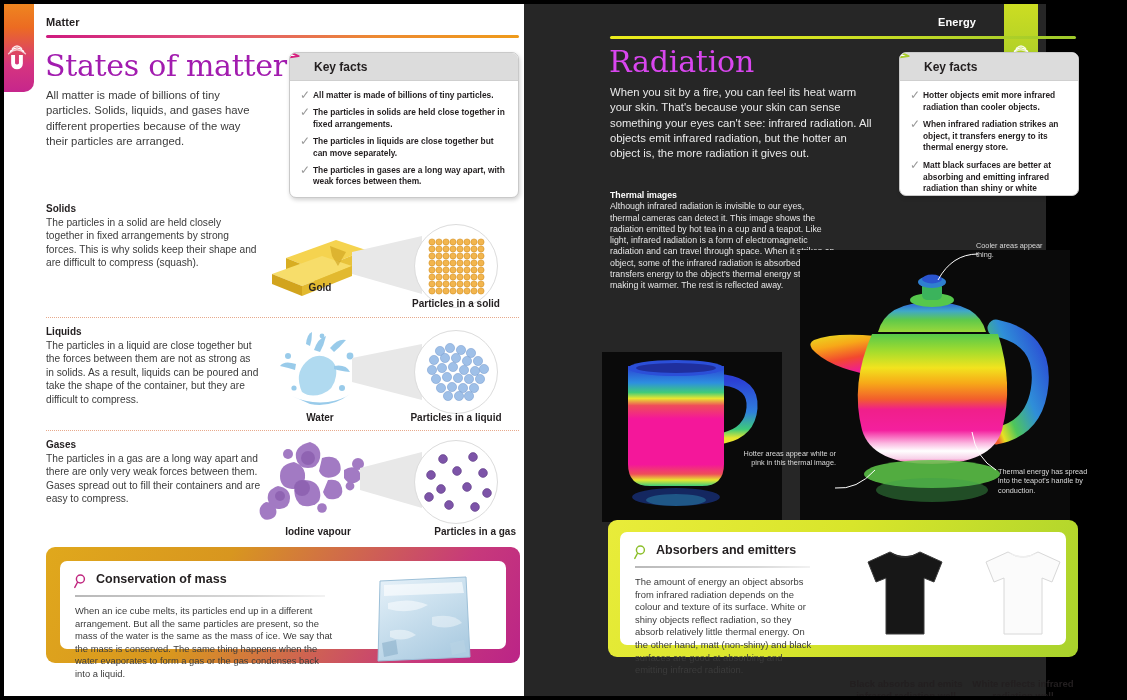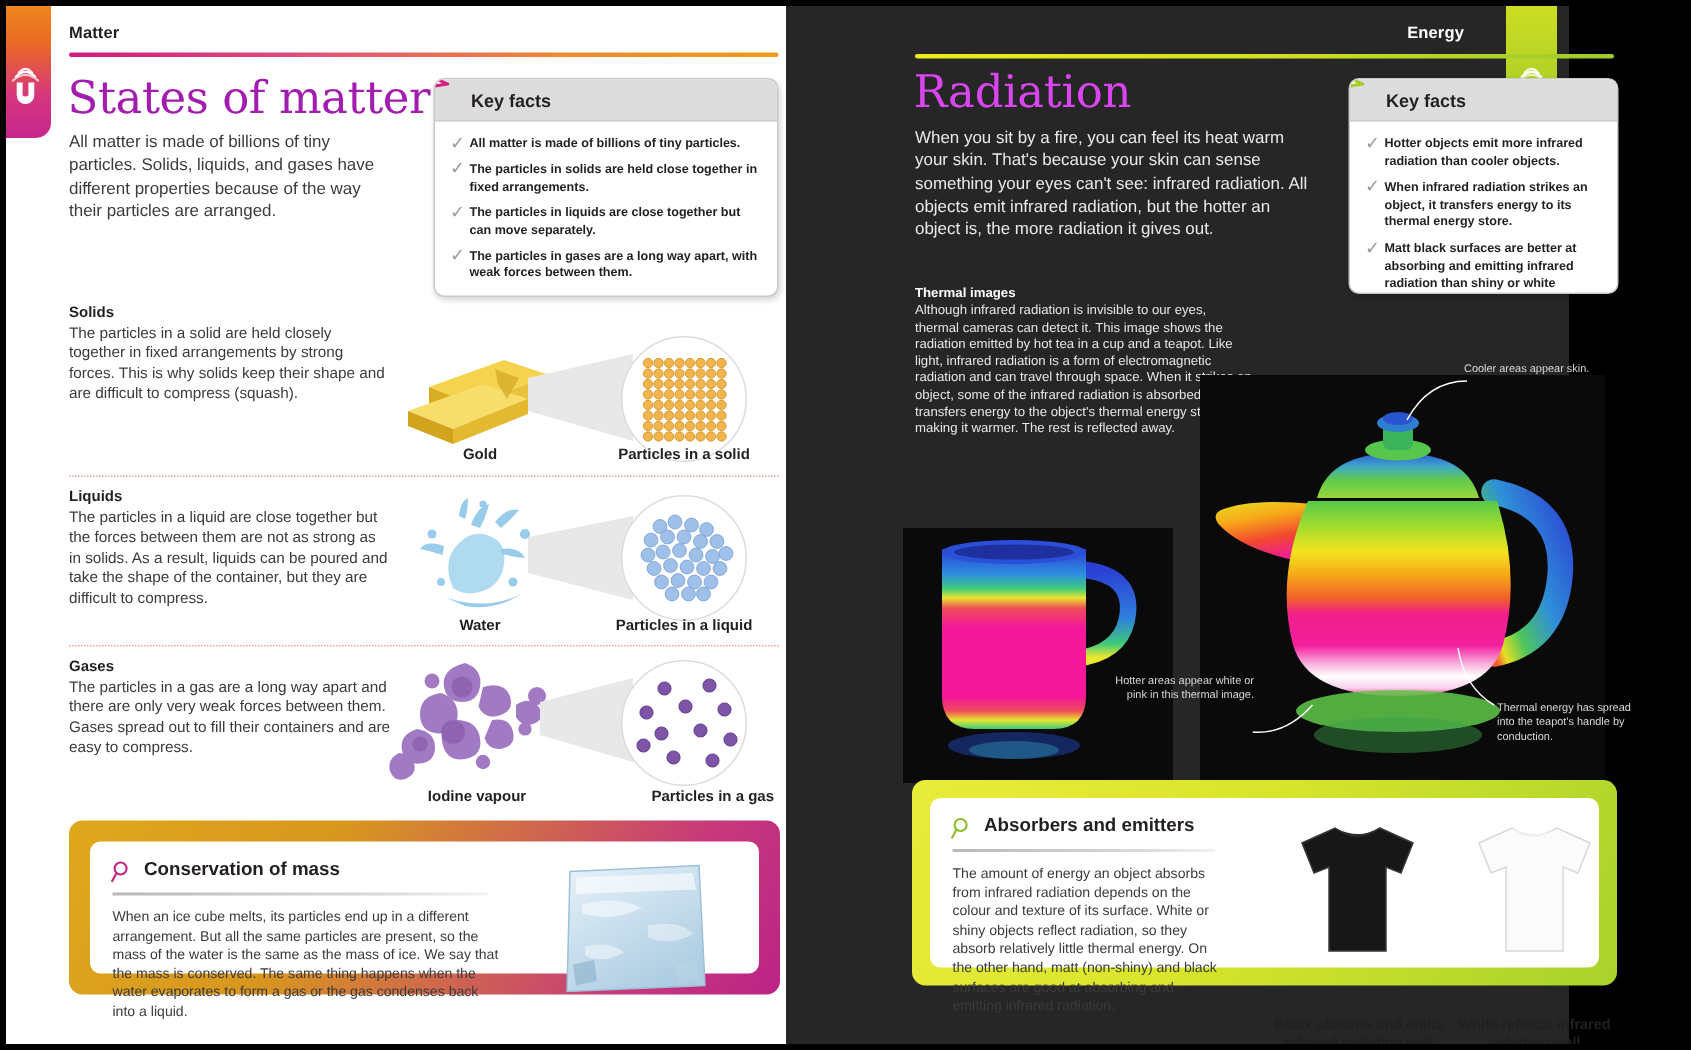--- a/index.html
+++ b/index.html
@@ -308,21 +308,21 @@
               <circle cx="31" cy="66" r="3.1"></circle>
               <circle cx="38" cy="66" r="3.1"></circle>
               <circle cx="45" cy="66" r="3.1"></circle>
               <circle cx="52" cy="66" r="3.1"></circle>
               <circle cx="59" cy="66" r="3.1"></circle>
               <circle cx="66" cy="66" r="3.1"></circle>
           </g>
         </g>
       </svg>
     </div>
-    <div class="fig-caption" style="left:268px; top:298px; width:104px;">Gold</div>
+    <div class="fig-caption" style="left:268px; top:282px; width:104px;">Gold</div>
     <div class="fig-caption" style="left:396px; top:298px; width:120px;">Particles in a solid</div>
 
     <div class="dotrule" style="top:317px;"></div>
 
     <div class="state-sec" style="left:46px; top:326px;">
       <div class="state-label">Liquids</div>
       <div class="state-text">The particles in a liquid are close together but the forces between them are not as strong as in solids. As a result, liquids can be poured and take the shape of the container, but they are difficult to compress.</div>
     </div>
 
     <svg style="position:absolute; left:272px; top:330px;" width="96" height="82">
@@ -587,21 +587,21 @@
     <ellipse cx="132" cy="50" rx="22" ry="7" fill="#56c74c"></ellipse>
     <rect x="122" y="32" width="20" height="18" rx="5" fill="#3bb35c"></rect>
     <ellipse cx="132" cy="32" rx="14" ry="6" fill="#2f7fd0"></ellipse>
     <ellipse cx="132" cy="29" rx="10" ry="4.4" fill="#2a54cf"></ellipse>
 
     <ellipse cx="132" cy="224" rx="68" ry="14" fill="#5fc94a" opacity=".85"></ellipse>
     <ellipse cx="132" cy="240" rx="56" ry="12" fill="#3f9f4a" opacity=".45"></ellipse>
   </svg>
 
   <div class="anno" style="left:976px; top:241px; width:86px;">
-    <span>Cooler areas appear skin.</span>
+    <span>Cooler areas appear thing.</span>
   </div>
   <svg style="position:absolute; left:930px; top:250px;" width="50" height="40">
     <path d="M48 4 Q22 4 8 30" fill="none" stroke="#ffffff" stroke-width="1"></path>
   </svg>
 
   <div class="anno" style="left:742px; top:449px; width:94px; text-align:right;">
     <span>Hotter areas appear white or pink in this thermal image.</span>
   </div>
   <svg style="position:absolute; left:835px; top:466px;" width="46" height="34">
     <path d="M0 22 Q22 24 40 4" fill="none" stroke="#ffffff" stroke-width="1"></path>

